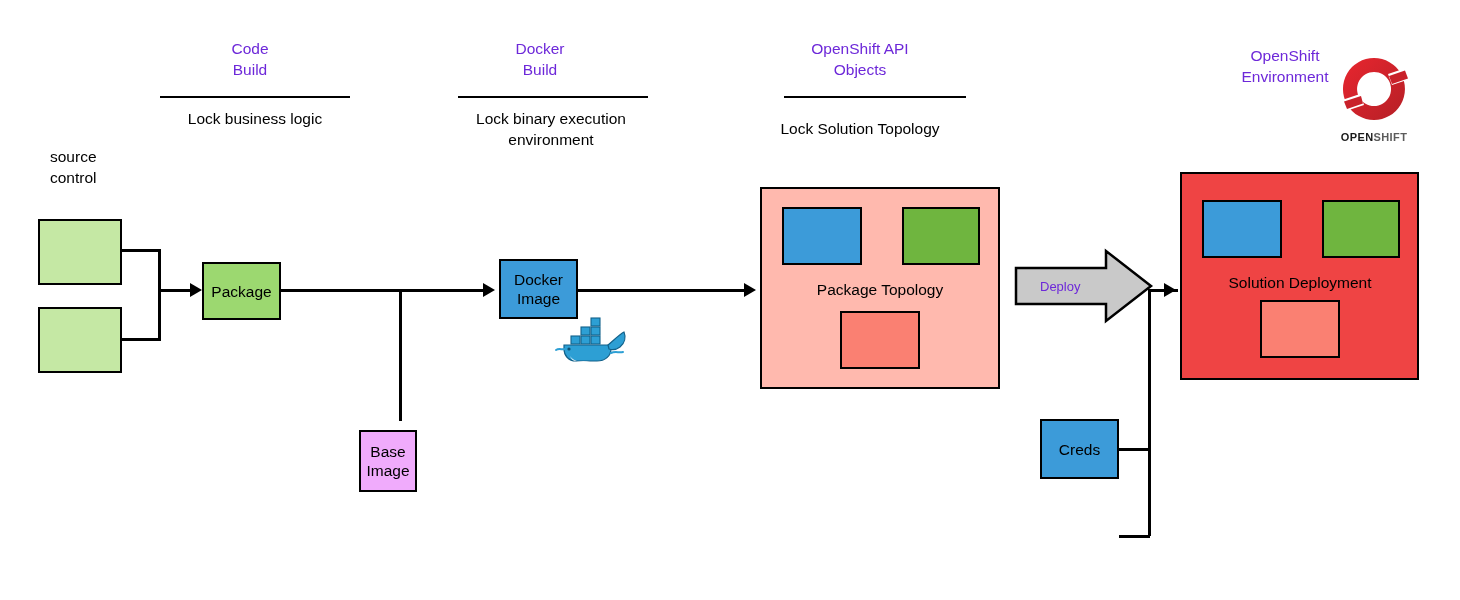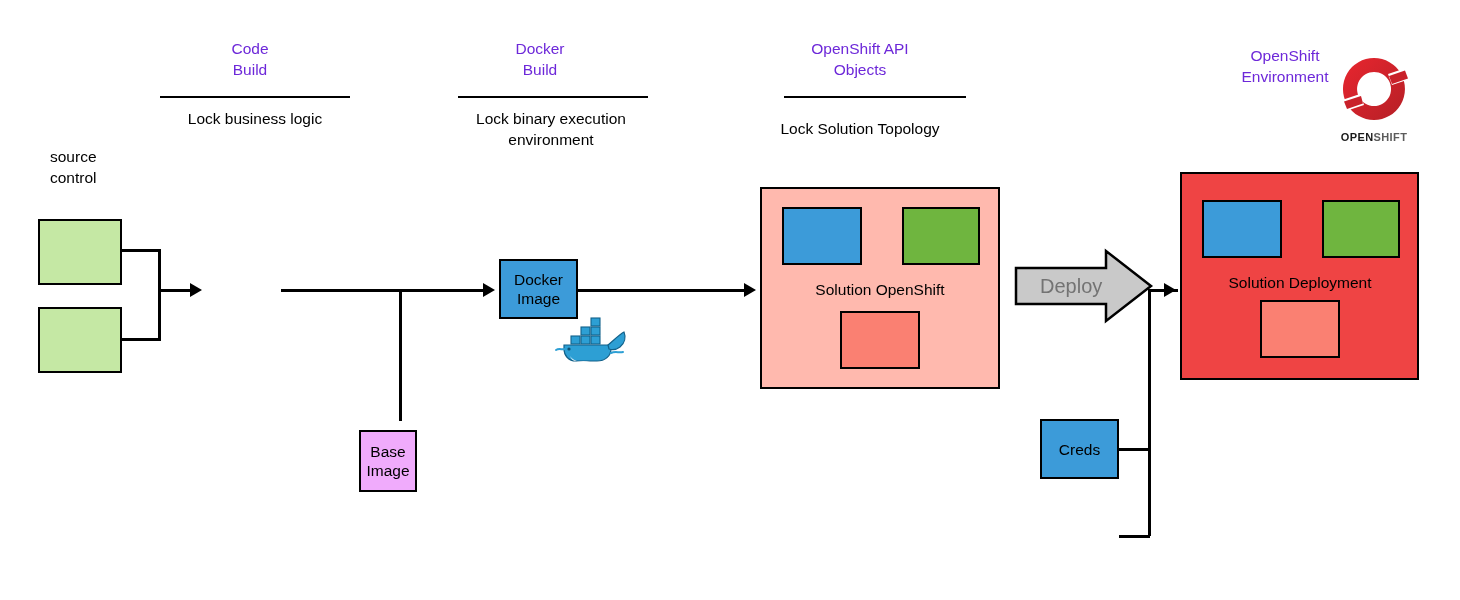--- a/index.html
+++ b/index.html
@@ -82,22 +82,22 @@
     position: absolute;
     display: flex;
     align-items: center;
     justify-content: flex-start;
   }
   .deploy-label {
     position: absolute;
     left: 26px;
     top: 50%;
     transform: translateY(-50%);
-    font-size: 20px;
-    color: #737373;
+    font-size: 13px;
+    color: #6d28d9;
     z-index: 2;
   }
 
   
   .os-logo-wrap { position: absolute; }
   .os-wordmark {
     text-align: center;
     font-size: 11px;
     font-weight: bold;
     letter-spacing: 0.4px;
@@ -160,20 +160,21 @@
 
   <div class="abs plain-box" style="left:38px; top:219px; width:84px; height:66px; background:#c5e8a4;"></div>
   <div class="abs plain-box" style="left:38px; top:307px; width:84px; height:66px; background:#c5e8a4;"></div>
 
   <div class="abs hline" style="left:120px; top:249px; width:40px;"></div>
   <div class="abs hline" style="left:120px; top:338px; width:40px;"></div>
   <div class="abs vline" style="left:158px; top:249px; height:92px;"></div>
   <div class="abs hline" style="left:158px; top:289px; width:36px;"></div>
   <div class="abs arrow-head" style="left:190px; top:283px;"></div>
 
+  <div class="abs box" style="left:202px; top:262px; width:79px; height:58px; background:#9cd870;">Package</div>
 
   <div class="abs hline" style="left:281px; top:289px; width:206px;"></div>
   <div class="abs arrow-head" style="left:483px; top:283px;"></div>
 
   <div class="abs vline" style="left:399px; top:289px; height:132px;"></div>
   <div class="abs box" style="left:359px; top:430px; width:58px; height:62px; background:#f0abfc;">Base
 Image</div>
 
   <div class="abs box" style="left:499px; top:259px; width:79px; height:60px; background:#3c9bd9;">Docker
 Image</div>
@@ -203,21 +204,21 @@
     </svg>
   </div>
 
   <div class="abs hline" style="left:578px; top:289px; width:170px;"></div>
   <div class="abs arrow-head" style="left:744px; top:283px;"></div>
 
   <div class="abs plain-box" style="left:760px; top:187px; width:240px; height:202px; background:#ffb9ae;">
     <div class="abs plain-box" style="left:20px; top:18px; width:80px; height:58px; background:#3c9bd9;"></div>
     <div class="abs plain-box" style="left:140px; top:18px; width:78px; height:58px; background:#6fb53f;"></div>
     <div class="abs plain-box" style="left:78px; top:122px; width:80px; height:58px; background:#fa8072;"></div>
-    <div class="abs free-text" style="left:0; top:90px; width:236px; text-align:center;">Solution OpenShift</div>
+    <div class="abs free-text" style="left:0; top:90px; width:236px; text-align:center;">Package Topology</div>
   </div>
 
   <div class="deploy-arrow" style="left:1014px; top:248px; width:140px; height:76px;">
     <svg width="140" height="76" viewBox="0 0 140 76">
       <polygon points="2,20 92,20 92,3 137,38 92,73 92,56 2,56" fill="#c9c9c9" stroke="#000000" stroke-width="2.5" stroke-linejoin="miter"></polygon>
     </svg>
     <div class="deploy-label">Deploy</div>
   </div>
 
   <div class="abs vline" style="left:1148px; top:289px; height:247px;"></div>

